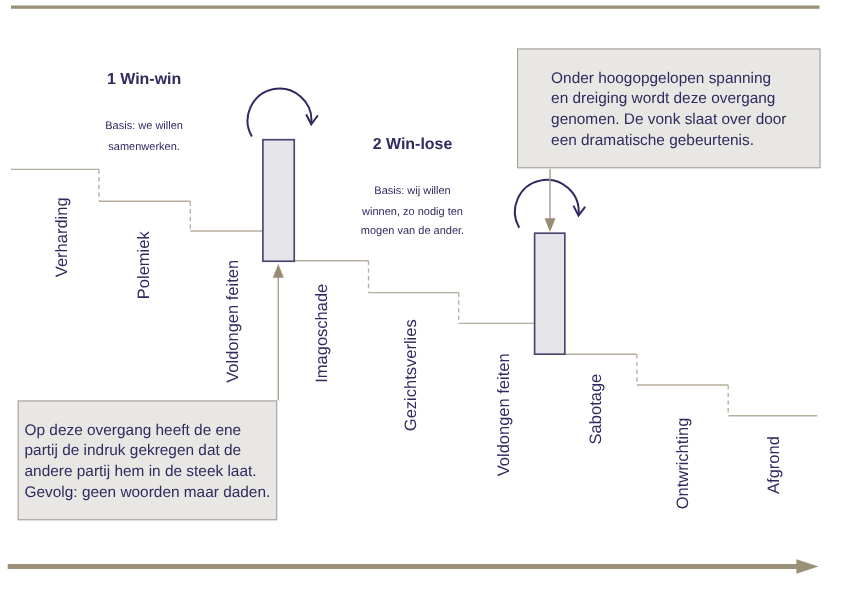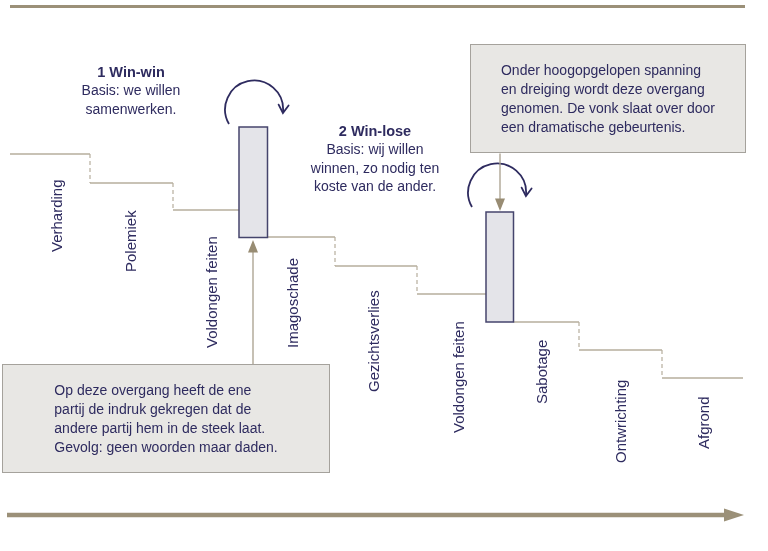--- a/index.html
+++ b/index.html
@@ -16,29 +16,29 @@
   .arc{stroke:var(--navy);stroke-width:1.8;fill:none;}
   .arc-head{stroke:var(--navy);stroke-width:1.8;fill:none;stroke-linecap:round;}
   .conn{stroke:var(--connector);stroke-width:1.3;}
   .conn-head{fill:var(--arrowhead);}
   .axis-shaft{stroke:var(--tan-rule);stroke-width:4.5;}
   .axis-head{fill:var(--tan-rule);}
 
   
   .phase{position:absolute;width:190px;text-align:center;}
   .phase-heading{font-weight:bold;font-size:14.5px;line-height:18px;}
-  .phase-body{font-size:14px;line-height:18.5px;white-space:pre-line;}
+  .phase-body{font-size:10px;line-height:18.5px;white-space:pre-line;margin-top:25px;}
   .phase1{left:36px;top:63px;}
   .phase2{left:280px;top:122px;}
   .phase3{left:527px;top:207px;}
 
   .callout{position:absolute;background:var(--callout-fill);border:1px solid var(--callout-border);
            display:flex;align-items:center;justify-content:center;box-sizing:border-box;}
   .callout-text{font-size:14px;line-height:19px;white-space:pre-line;}
-  .callout1{left:2px;top:364px;width:328px;height:109px;}
+  .callout1{left:16px;top:364px;width:236px;height:109px;}
   .callout2{left:470px;top:44px;width:276px;height:109px;}
 
   .stair-label{position:absolute;font-size:15px;line-height:18px;white-space:nowrap;
                transform:rotate(-90deg);transform-origin:0 0;}
 
   .axis-label{position:absolute;left:250px;top:490px;width:262px;text-align:center;
               font-weight:bold;font-size:15.5px;}
 </style>
 </head>
 <body>
@@ -80,21 +80,21 @@
 
   <div class="phase phase1">
     <div class="phase-heading">1 Win-win</div>
     <div class="phase-body">Basis: we willen
 samenwerken.</div>
   </div>
   <div class="phase phase2">
     <div class="phase-heading">2 Win-lose</div>
     <div class="phase-body">Basis: wij willen
 winnen, zo nodig ten
-koste van de ander.</div>
+mogen van de ander.</div>
   </div>
   <div class="phase phase3">
   </div>
 
   <div class="callout callout1">
     <div class="callout-text">Op deze overgang heeft de ene
 partij de indruk gekregen dat de
 andere partij hem in de steek laat.
 Gevolg: geen woorden maar daden.</div>
   </div>

